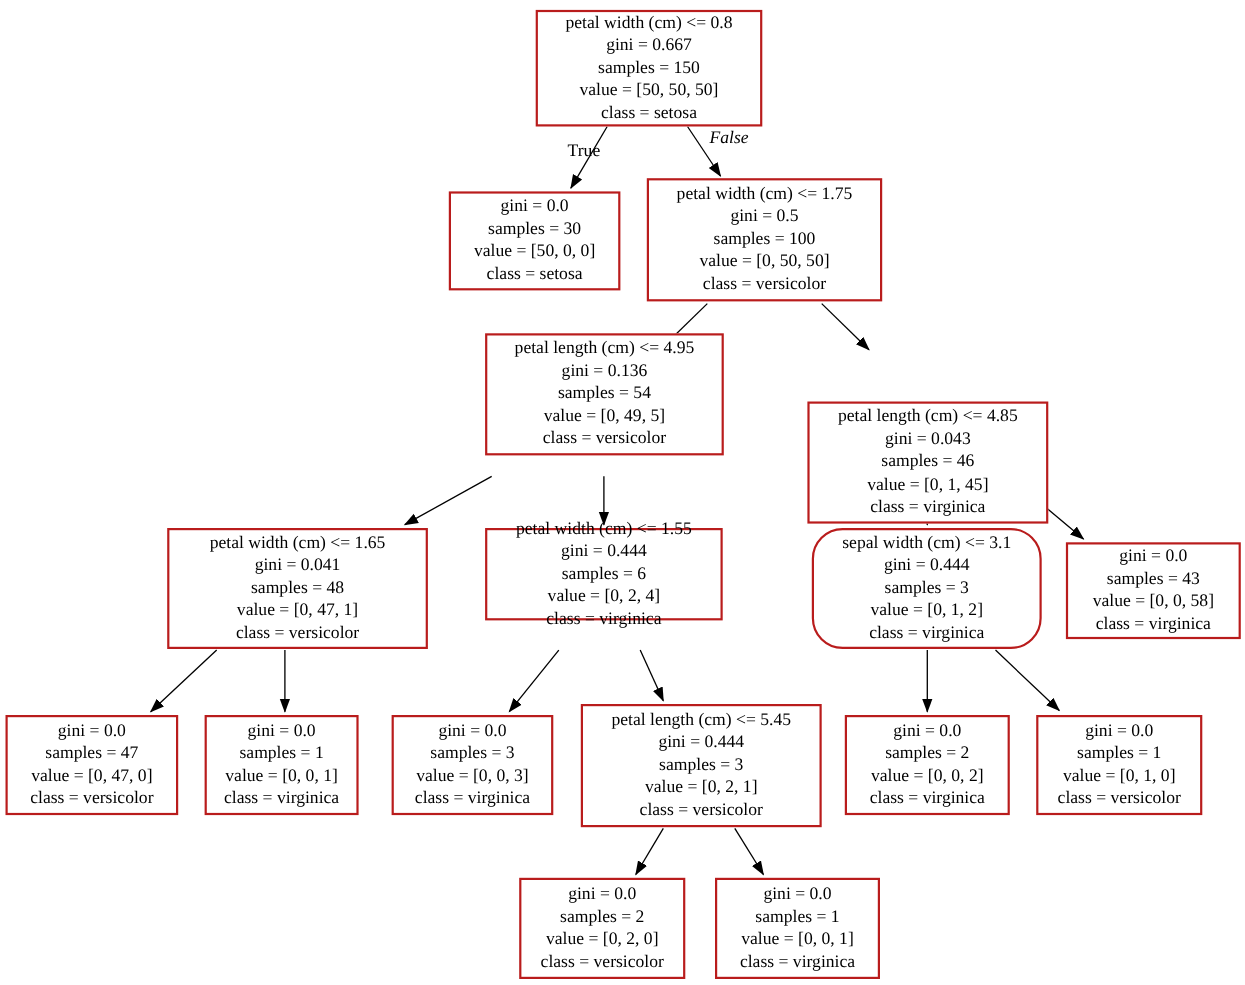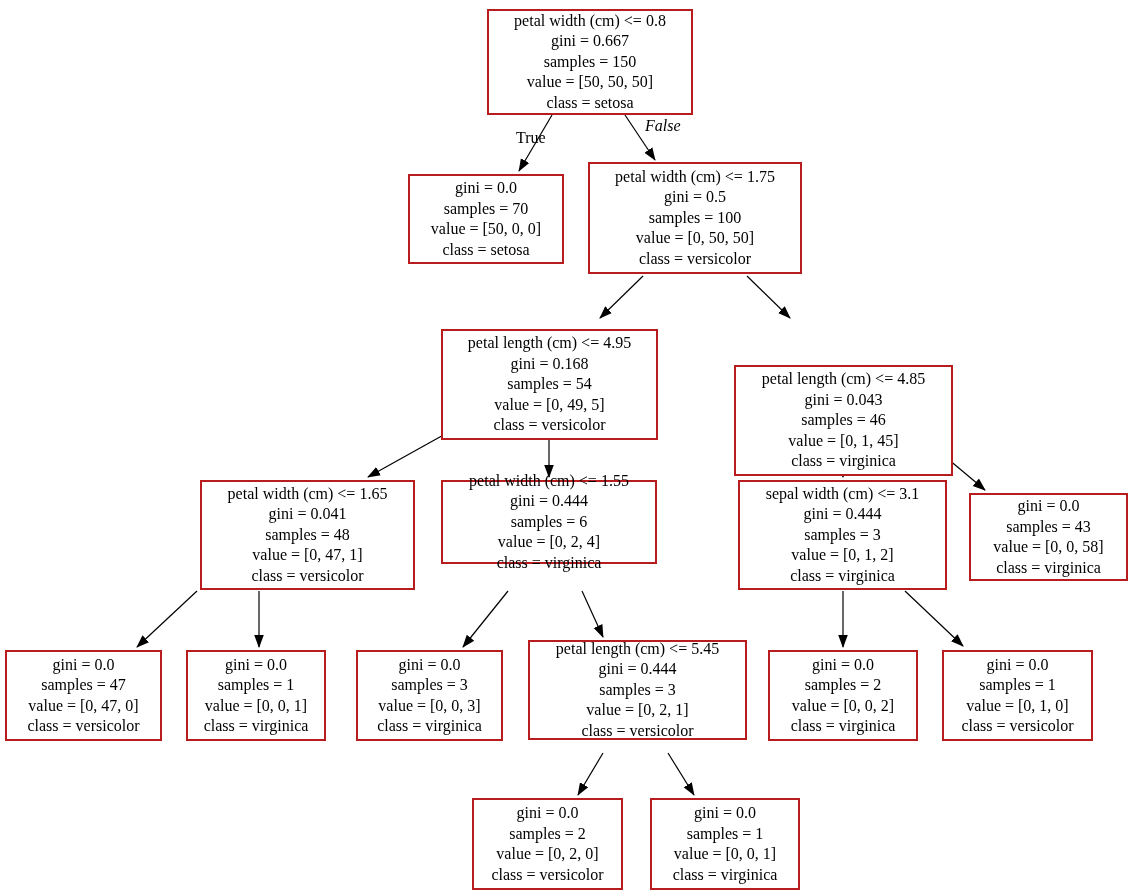--- a/index.html
+++ b/index.html
@@ -77,66 +77,66 @@
   <div class="node" style="left:487px; top:9px; width:206px; height:106px;">
     <span class="node-line">petal width (cm) &lt;= 0.8</span>
     <span class="node-line">gini = 0.667</span>
     <span class="node-line">samples = 150</span>
     <span class="node-line">value = [50, 50, 50]</span>
     <span class="node-line">class = setosa</span>
   </div>
 
   <div class="node" style="left:408px; top:174px; width:156px; height:90px;">
     <span class="node-line">gini = 0.0</span>
-    <span class="node-line">samples = 70</span>
+    <span class="node-line">samples = 30</span>
     <span class="node-line">value = [50, 0, 0]</span>
     <span class="node-line">class = setosa</span>
   </div>
 
   <div class="node" style="left:588px; top:162px; width:214px; height:112px;">
     <span class="node-line">petal width (cm) &lt;= 1.75</span>
     <span class="node-line">gini = 0.5</span>
     <span class="node-line">samples = 100</span>
     <span class="node-line">value = [0, 50, 50]</span>
     <span class="node-line">class = versicolor</span>
   </div>
 
-  <div class="node" style="left:441px; top:329px; width:217px; height:111px;text-align:center;">
+  <div class="node" style="left:441px; top:303px; width:217px; height:111px;text-align:center;">
     <span class="node-line">petal length (cm) &lt;= 4.95</span>
-    <span class="node-line">gini = 0.168</span>
+    <span class="node-line">gini = 0.136</span>
     <span class="node-line">samples = 54</span>
     <span class="node-line">value = [0, 49, 5]</span>
     <span class="node-line">class = versicolor</span>
   </div>
 
   <div class="node" style="left:734px; top:321px; width:219px; height:111px;margin-top:44px;">
     <span class="node-line">petal length (cm) &lt;= 4.85</span>
     <span class="node-line">gini = 0.043</span>
     <span class="node-line">samples = 46</span>
     <span class="node-line">value = [0, 1, 45]</span>
     <span class="node-line">class = virginica</span>
   </div>
 
-  <div class="node" style="left:152px; top:480px; width:215px; height:110px;margin-left:48px;">
+  <div class="node" style="left:152px; top:480px; width:237px; height:110px;">
     <span class="node-line">petal width (cm) &lt;= 1.65</span>
     <span class="node-line">gini = 0.041</span>
     <span class="node-line">samples = 48</span>
     <span class="node-line">value = [0, 47, 1]</span>
     <span class="node-line">class = versicolor</span>
   </div>
 
   <div class="node" style="left:441px; top:480px; width:216px; height:84px;">
     <span class="node-line">petal width (cm) &lt;= 1.55</span>
     <span class="node-line">gini = 0.444</span>
     <span class="node-line">samples = 6</span>
     <span class="node-line">value = [0, 2, 4]</span>
     <span class="node-line">class = virginica</span>
   </div>
 
-  <div class="node" style="left:738px; top:480px; width:209px; height:110px;">
+  <div class="node" style="left:738px; top:480px; width:209px; height:110px;border-radius:28px;">
     <span class="node-line">sepal width (cm) &lt;= 3.1</span>
     <span class="node-line">gini = 0.444</span>
     <span class="node-line">samples = 3</span>
     <span class="node-line">value = [0, 1, 2]</span>
     <span class="node-line">class = virginica</span>
   </div>
 
   <div class="node" style="left:969px; top:493px; width:159px; height:88px;">
     <span class="node-line">gini = 0.0</span>
     <span class="node-line">samples = 43</span>
@@ -158,21 +158,21 @@
     <span class="node-line">class = virginica</span>
   </div>
 
   <div class="node" style="left:356px; top:650px; width:147px; height:91px;">
     <span class="node-line">gini = 0.0</span>
     <span class="node-line">samples = 3</span>
     <span class="node-line">value = [0, 0, 3]</span>
     <span class="node-line">class = virginica</span>
   </div>
 
-  <div class="node" style="left:528px; top:640px; width:219px; height:100px;">
+  <div class="node" style="left:528px; top:640px; width:219px; height:112px;">
     <span class="node-line">petal length (cm) &lt;= 5.45</span>
     <span class="node-line">gini = 0.444</span>
     <span class="node-line">samples = 3</span>
     <span class="node-line">value = [0, 2, 1]</span>
     <span class="node-line">class = versicolor</span>
   </div>
 
   <div class="node" style="left:768px; top:650px; width:150px; height:91px;">
     <span class="node-line">gini = 0.0</span>
     <span class="node-line">samples = 2</span>

